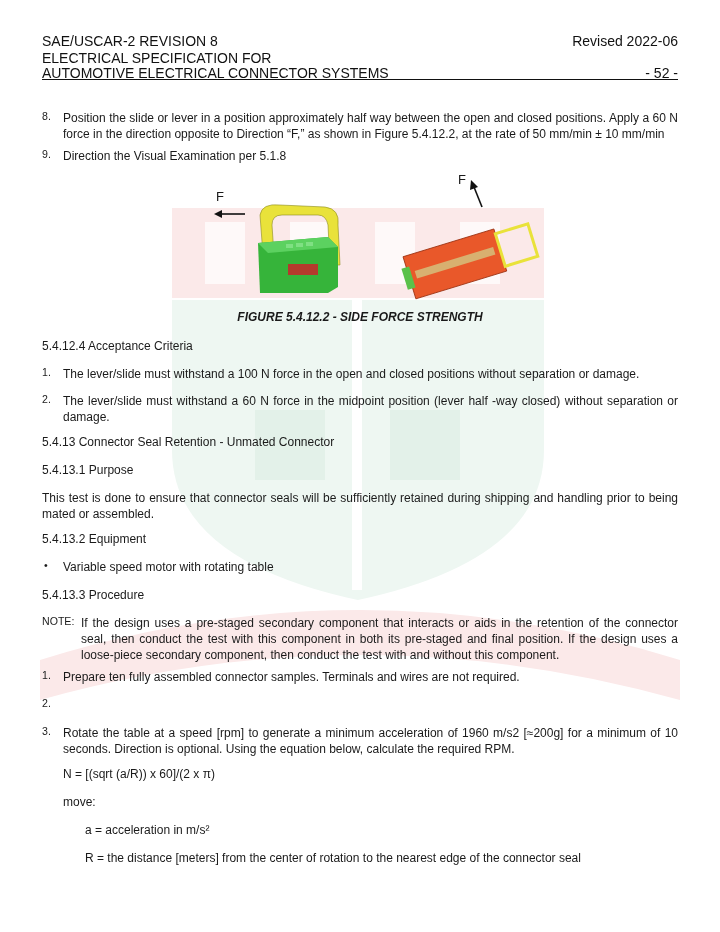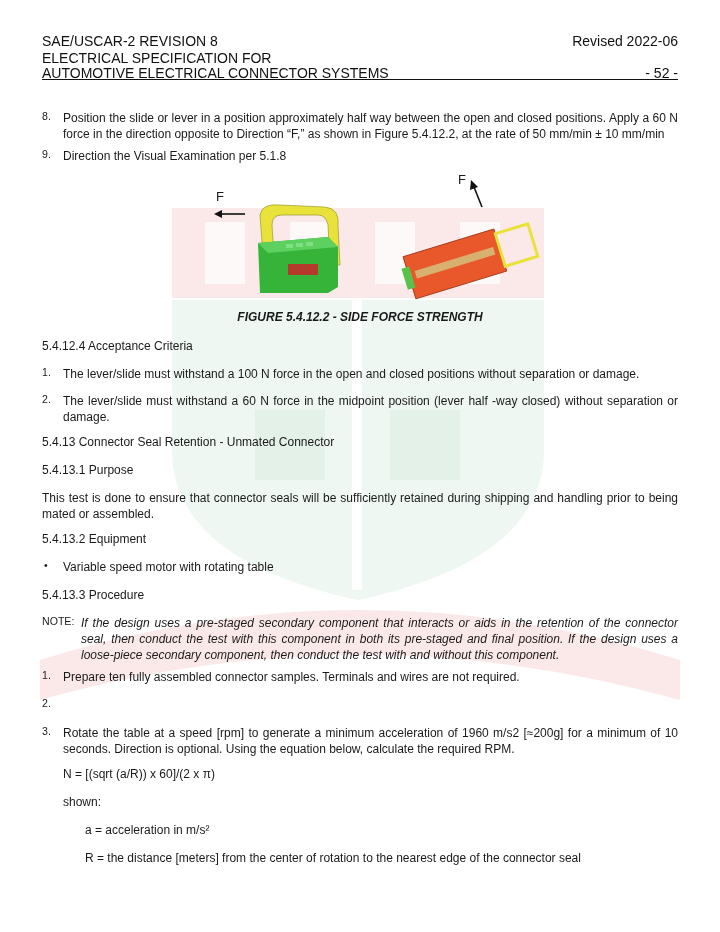--- a/index.html
+++ b/index.html
@@ -95,25 +95,25 @@
 
   <div class="t" style="left:42px; top:434px;">5.4.13   Connector Seal Retention - Unmated Connector</div>
   <div class="t" style="left:42px; top:462px;">5.4.13.1   Purpose</div>
   <div class="t just" style="left:42px; top:490px; width:636px;">This test is done to ensure that connector seals will be sufficiently retained during shipping and handling prior to being mated or assembled.</div>
   <div class="t" style="left:42px; top:531px;">5.4.13.2   Equipment</div>
   <span class="num" style="left:44px; top:559px;">•</span>
   <div class="t" style="left:63px; top:559px;">Variable speed motor with rotating table</div>
   <div class="t" style="left:42px; top:587px;text-align:center;">5.4.13.3   Procedure</div>
 
   <span class="num" style="left:42px; top:615px;">NOTE:</span>
-  <div class="t just" style="left:81px; top:615px; width:597px;font-style:italic;">If the design uses a pre-staged secondary component that interacts or aids in the retention of the connector seal, then conduct the test with this component in both its pre-staged and final position. If the design uses a loose-piece secondary component, then conduct the test with and without this component.</div>
+  <div class="t just" style="left:81px; top:615px; width:597px;">If the design uses a pre-staged secondary component that interacts or aids in the retention of the connector seal, then conduct the test with this component in both its pre-staged and final position. If the design uses a loose-piece secondary component, then conduct the test with and without this component.</div>
 
   <span class="num" style="left:42px; top:669px;">1.</span>
   <div class="t" style="left:63px; top:669px; width:615px;">Prepare ten fully assembled connector samples. Terminals and wires are not required.</div>
   <span class="num" style="left:42px; top:697px;">2.</span>
   <span class="num" style="left:42px; top:725px;">3.</span>
   <div class="t just" style="left:63px; top:725px; width:615px;">Rotate the table at a speed [rpm] to generate a minimum acceleration of 1960 m/s2 [≈200g] for a minimum of 10 seconds. Direction is optional. Using the equation below, calculate the required RPM.</div>
 
   <div class="t" style="left:63px; top:766px;">N = [(sqrt (a/R)) x 60]/(2 x π)</div>
-  <div class="t" style="left:63px; top:794px;">shown:</div>
+  <div class="t" style="left:63px; top:794px;">move:</div>
   <div class="t" style="left:85px; top:822px;">a = acceleration in m/s²</div>
   <div class="t" style="left:85px; top:850px;">R = the distance [meters] from the center of rotation to the nearest edge of the connector seal</div>
 </div>
 
 </body></html>

